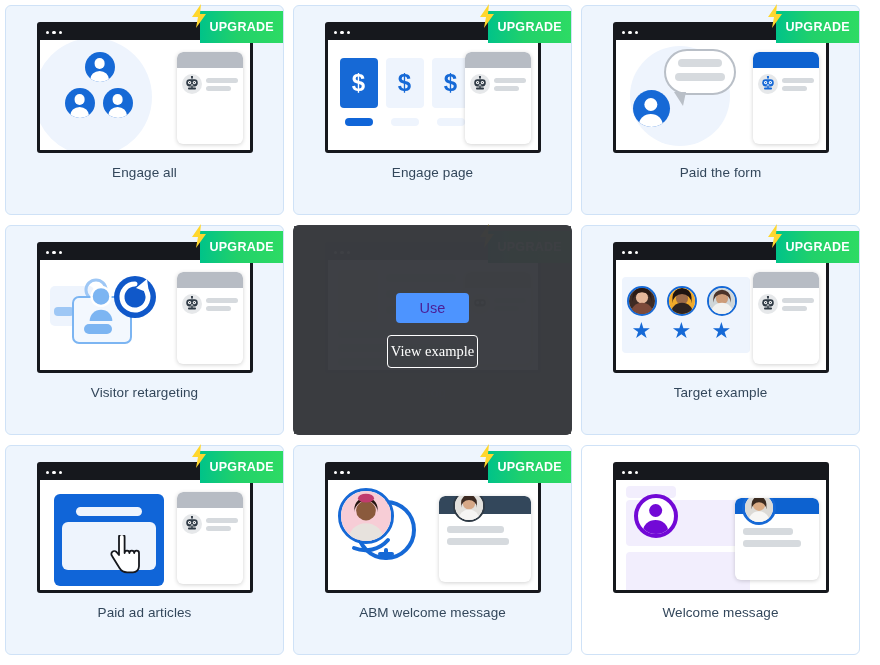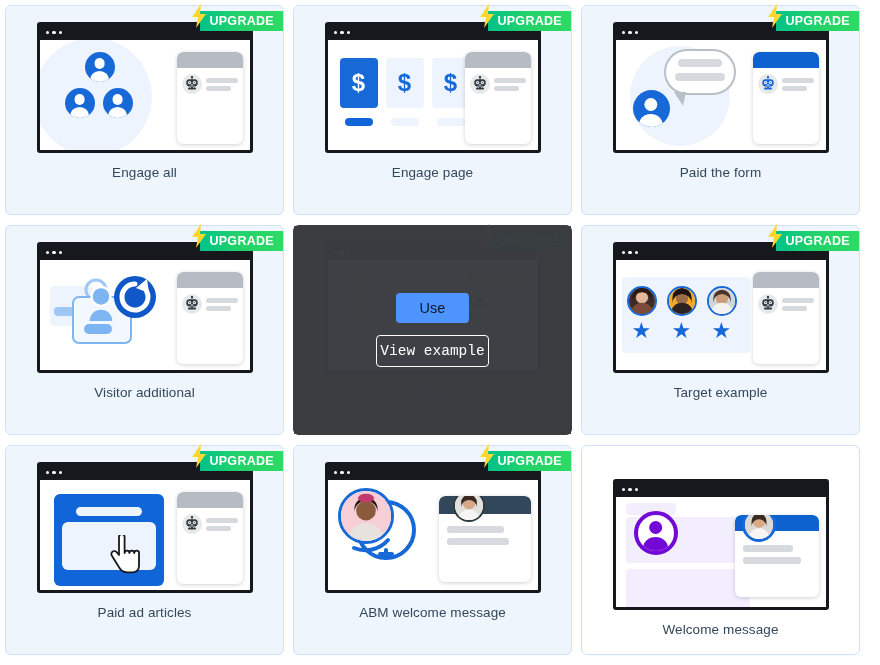--- a/index.html
+++ b/index.html
@@ -25,28 +25,28 @@
     background: #eef5fd;
     border: 1px solid #cfe2f7;
     border-radius: 6px;
     overflow: visible;
     display: flex;
     flex-direction: column;
     align-items: center;
     justify-content: flex-start;
     padding-top: 10px;
   }
-  .card.plain { background: #ffffff; justify-content: center; }
+  .card.plain { background: #ffffff; }
 
   
   .badge {
     position: absolute;
     top: 5px;
     right: 0px;
-    height: 20px;
+    height: 32px;
     padding: 0 9px 0 9px;
     background: linear-gradient(90deg, #00c389 0%, #22d16a 45%, #2ddb64 100%);
     color: #ffffff;
     font-size: 12.5px;
     font-weight: bold;
     letter-spacing: .3px;
     line-height: 20px;
     display: flex;
     align-items: center;
     z-index: 6;
@@ -246,36 +246,36 @@
   .overlay-text {
     color: #ffffff;
     font-size: 14.5px;
     line-height: 1.45;
     text-align: center;
     margin-bottom: 14px;
     max-width: 262px;
   }
   .btn-use {
     background: #4d94ff;
-    color: #0f172a;
+    color: #4c1d95;
     border: none;
     border-radius: 4px;
     font-size: 14.5px;
     font-family: "Liberation Sans", sans-serif;
     padding: 7px 24px;
     margin-bottom: 12px;
     cursor: pointer;
   }
   .btn-view {
     background: transparent;
     color: #ffffff;
     border: 1px solid #ffffff;
     border-radius: 4px;
     font-size: 14.5px;
-    font-family: Liberation Mono, monospace;
+    font-family: Liberation Serif, serif;
     padding: 7px 3px;
     cursor: pointer;
   }
   .card.hovered .badge {
     filter: brightness(.42) saturate(.8);
   }
   .dim { opacity: .30; }
   .imgface { width: 100%; height: 100%; display: block; }
 </style>
 </head>
@@ -481,21 +481,21 @@
               </svg>
             </div>
             <div class="w-lines">
               <div class="w-line"></div>
               <div class="w-line s"></div>
             </div>
           </div>
         </div>
       </div>
     </div>
-    <div class="label">Visitor additional</div>
+    <div class="label">Visitor retargeting</div>
   </div>
 
   <div class="card hovered">
     <div class="badge">
       <svg class="bolt" viewBox="0 0 18 24">
         <polygon points="11,0 2,13 8,13 6,24 16,10 10,10" fill="#ffd72e"></polygon>
       </svg>
       <span>UPGRADE</span>
     </div>
     <div class="browser dim">

